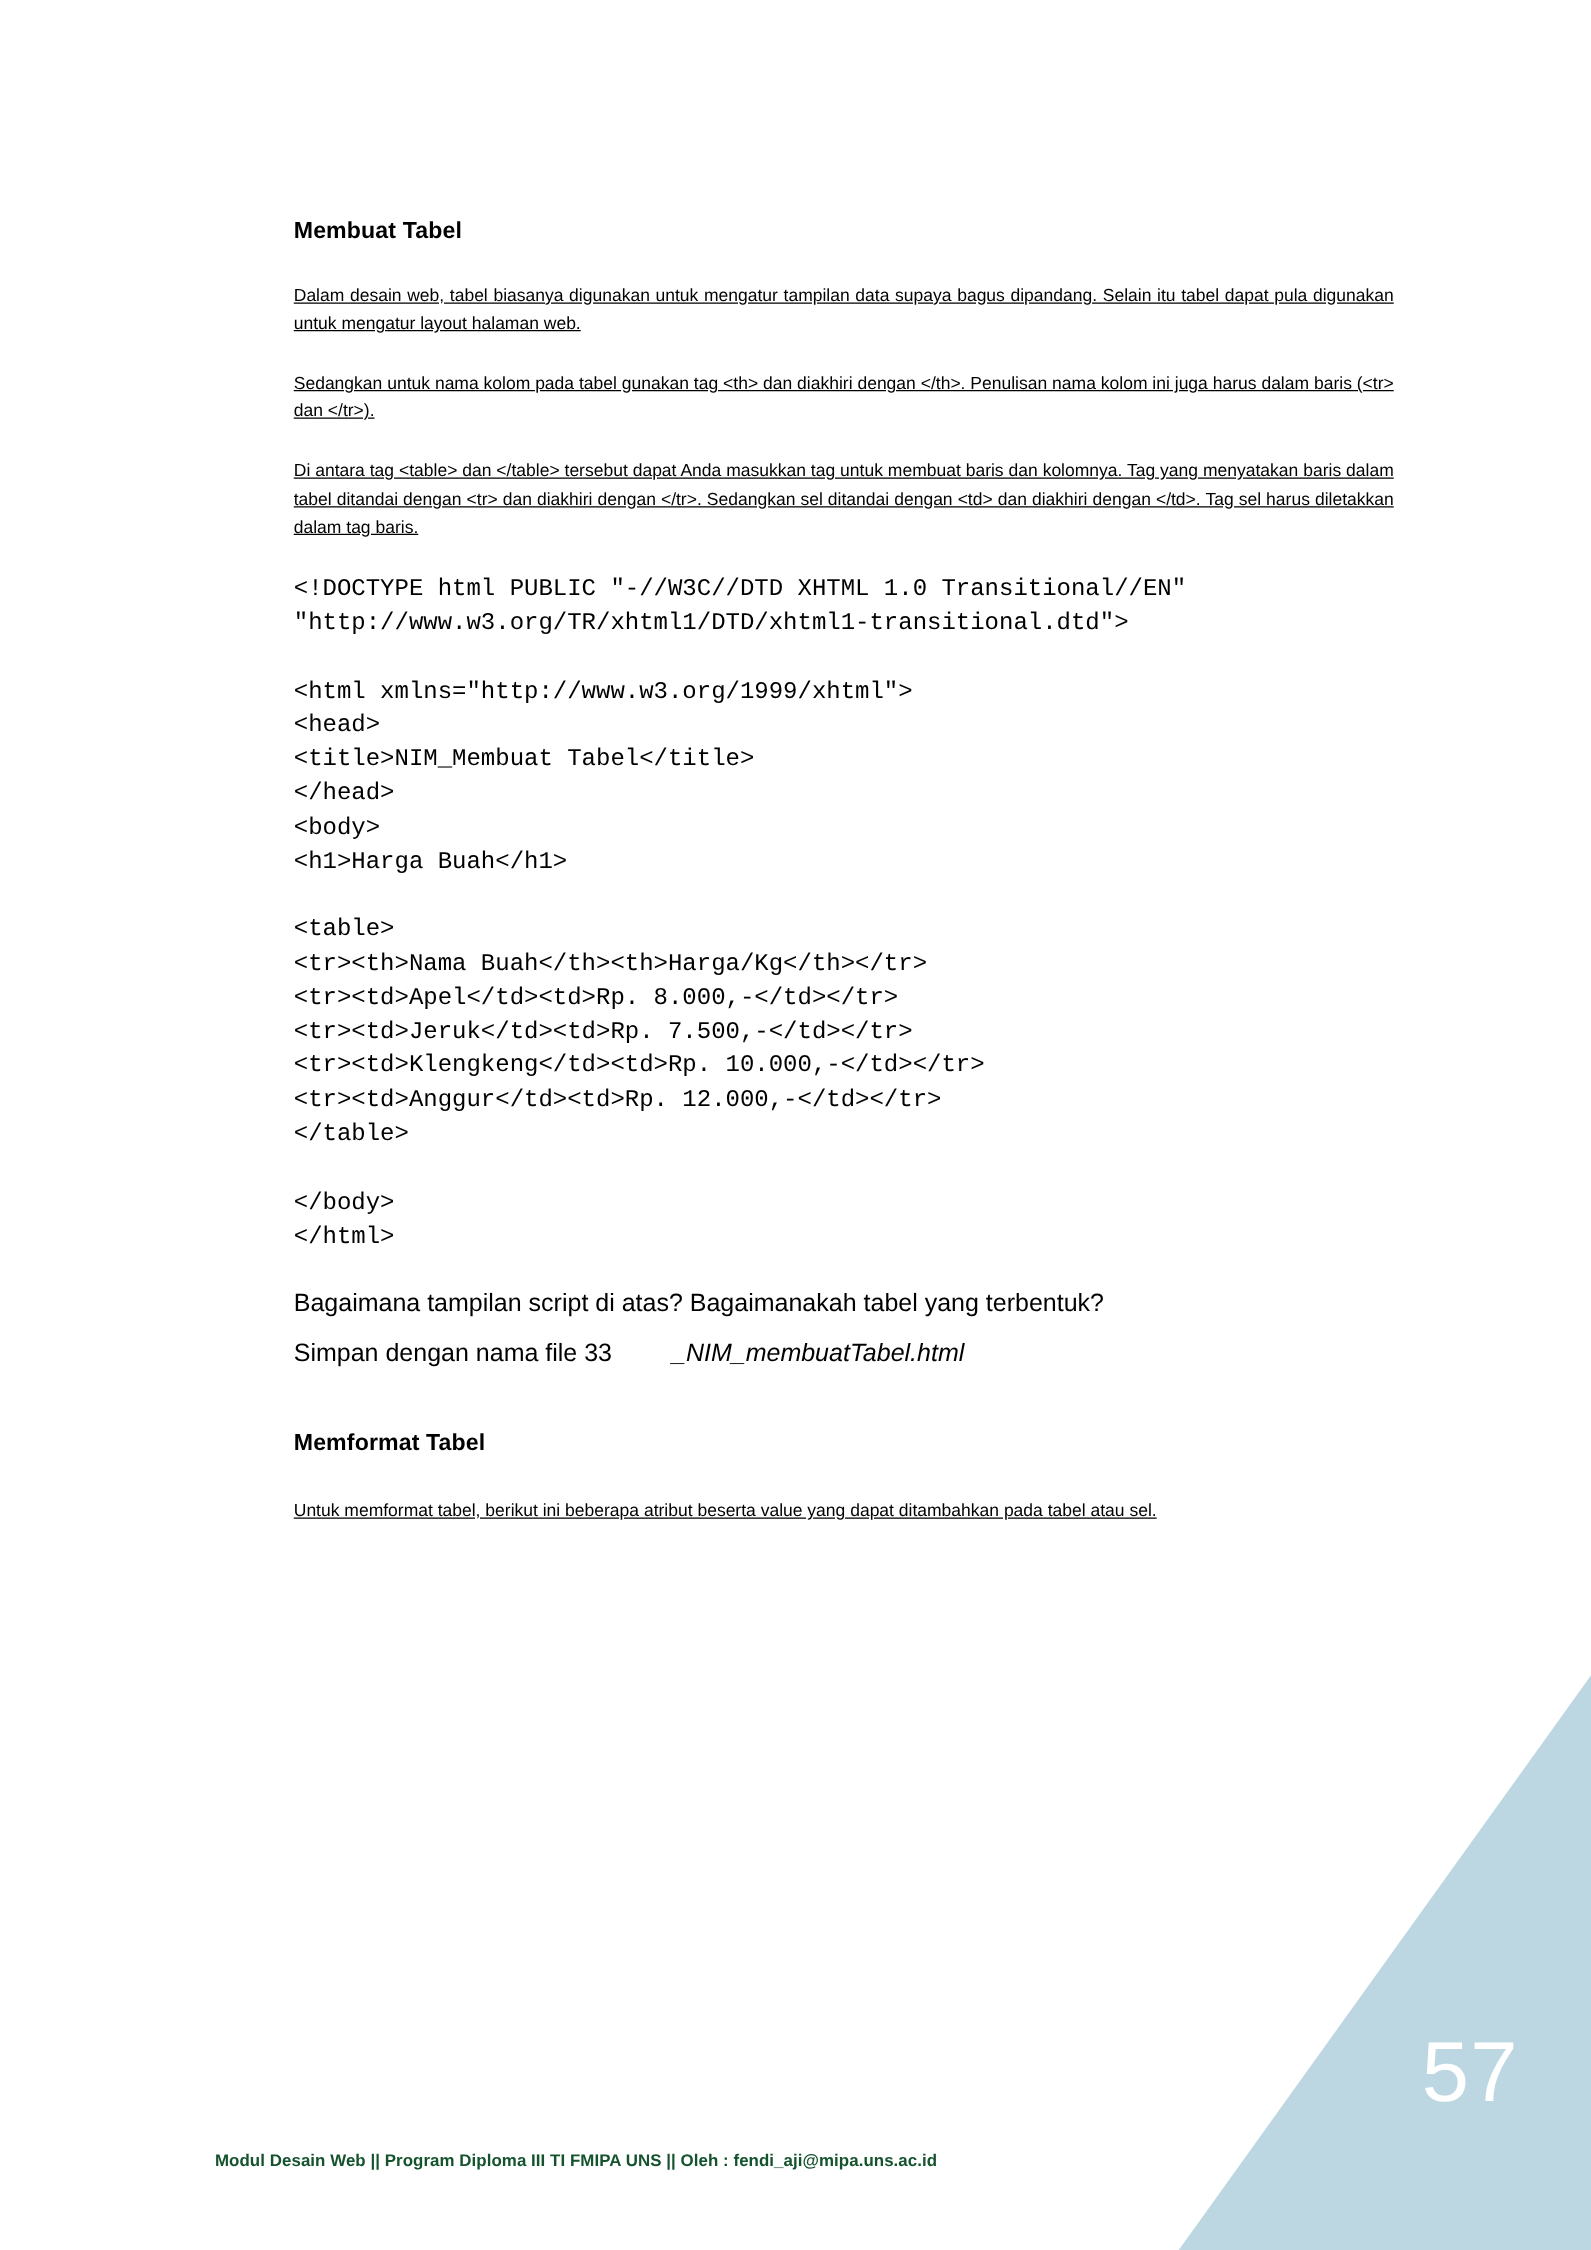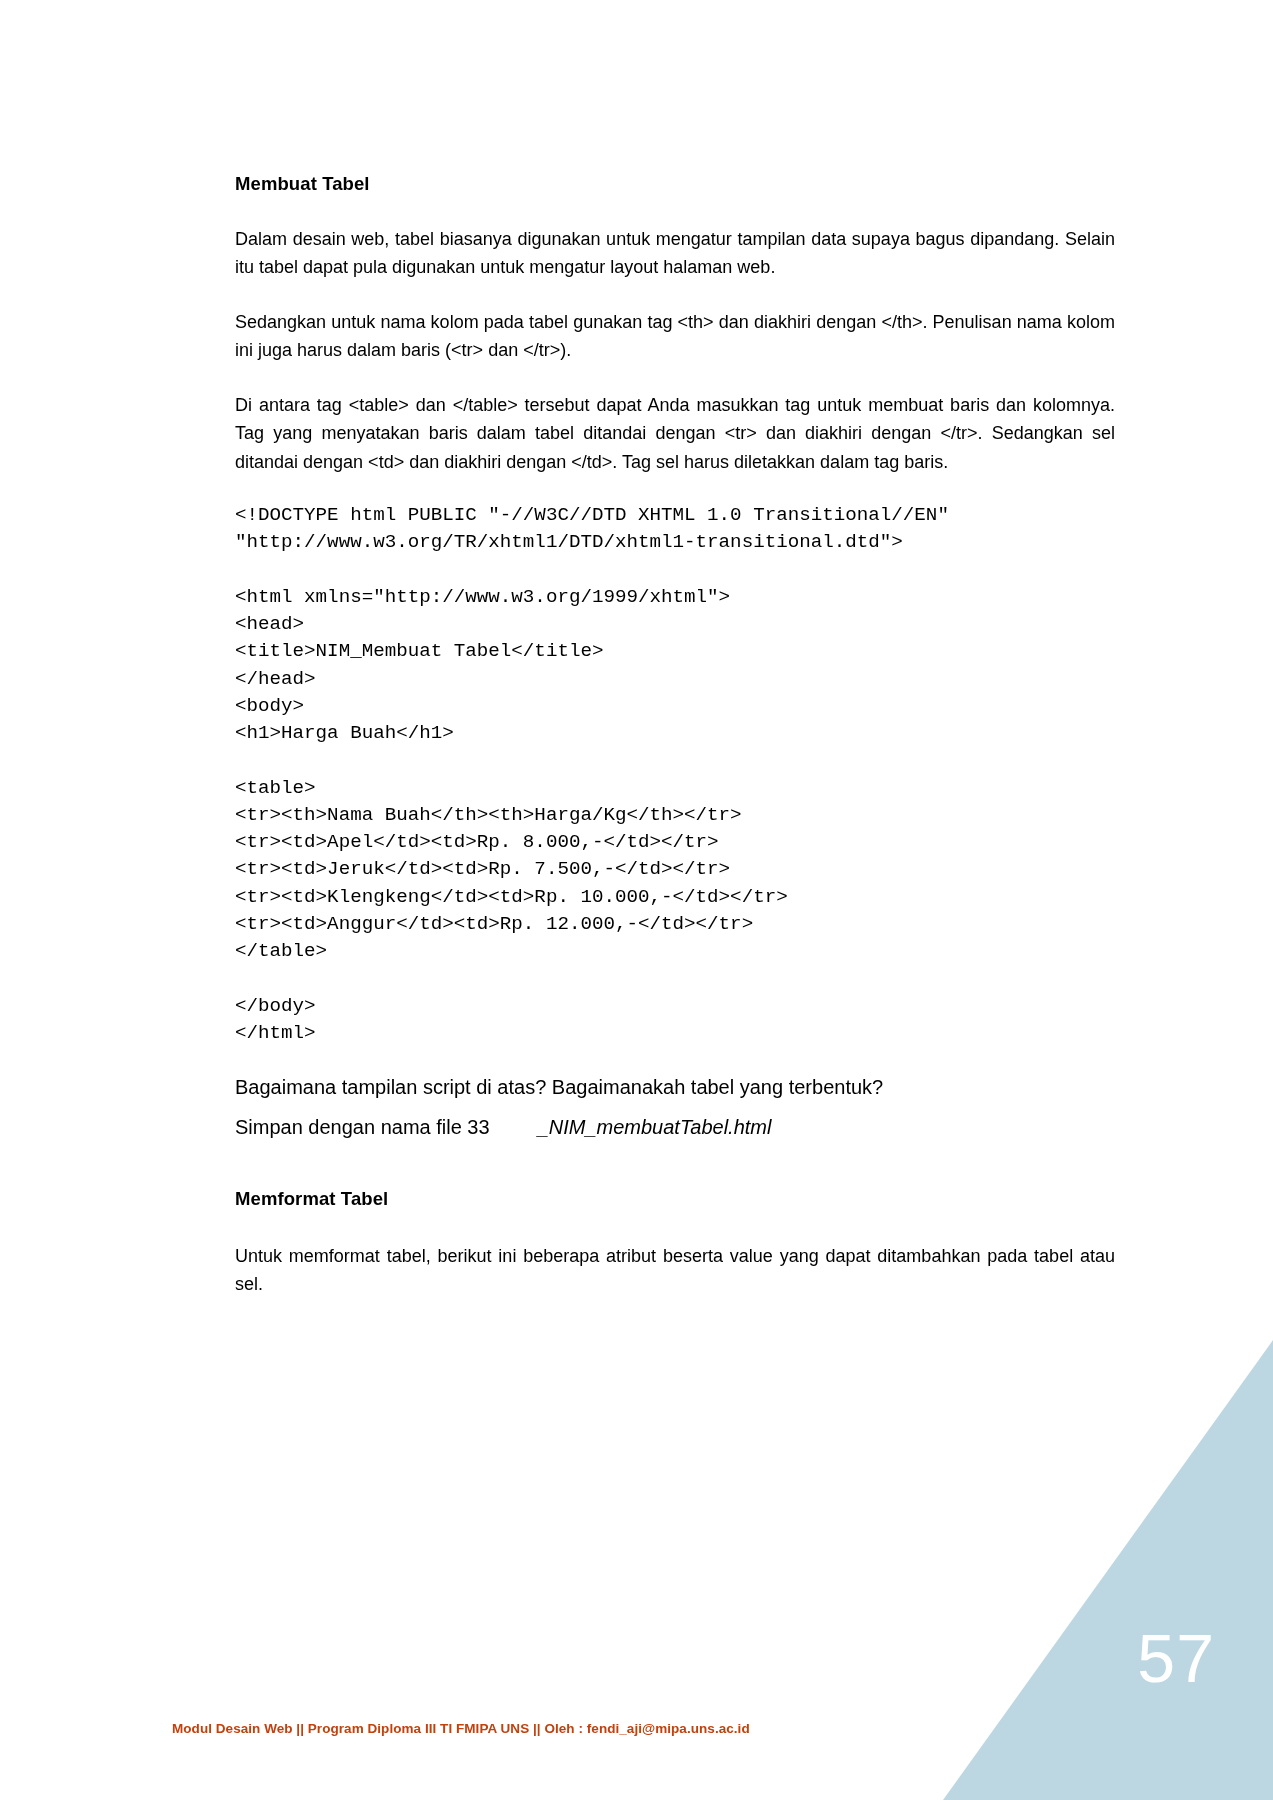--- a/index.html
+++ b/index.html
@@ -56,25 +56,26 @@
     margin: 0 0 28px 0;
     letter-spacing: 0.1px;
     line-height: 1.35;
   }
   h2.section-heading.second {
     margin-top: 44px;
     margin-bottom: 30px;
   }
 
   p.para {
-    font-size: 18px;
+    font-size: 14px;
     line-height: 1.58;
     margin: 0 0 26px 0;
     text-align: justify;
     text-justify: inter-word;
+    text-decoration: underline;
   }
 
   .contoh {
     font-size: 19.5px;
     line-height: 1.58;
     margin: 0 0 20px 0;
   }
 
   pre.code-block {
     font-family: "Liberation Mono", "DejaVu Sans Mono", monospace;
@@ -95,21 +96,21 @@
     font-style: italic;
     padding-left: 48px;
   }
 
   .footer {
     position: absolute;
     left: 172px;
     bottom: 64px;
     font-size: 13.5px;
     font-weight: bold;
-    color: #c2410c;
+    color: #14532d;
     letter-spacing: 0.05px;
     white-space: nowrap;
   }
 </style>
 </head>
 <body>
 
 <div class="page">
 
   <div class="corner-triangle">

